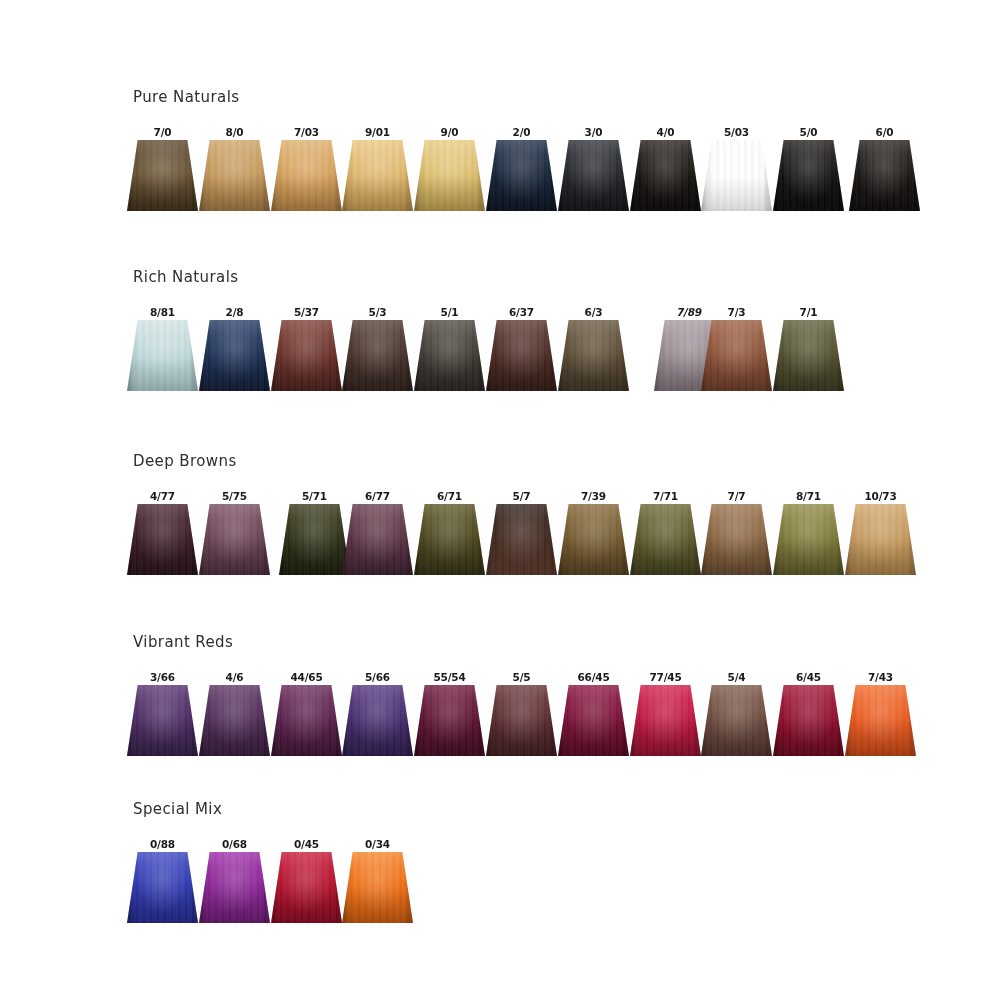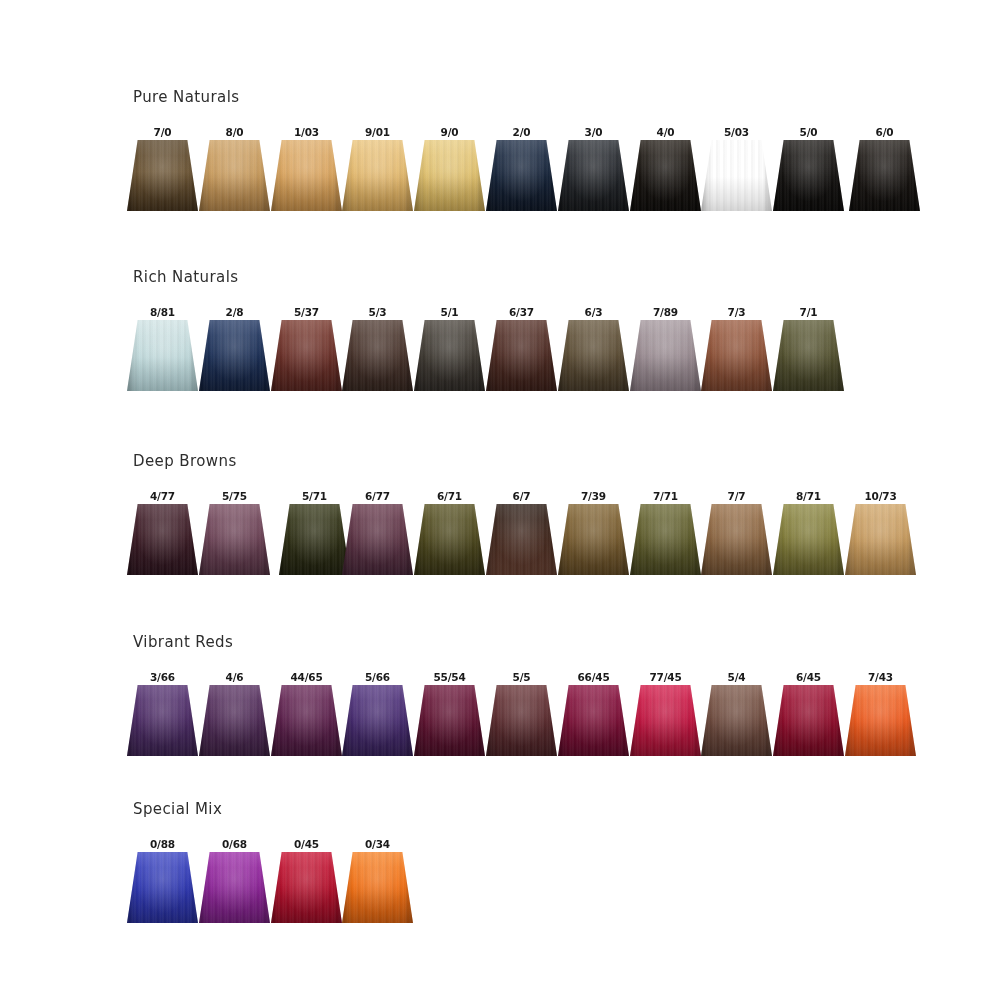--- a/index.html
+++ b/index.html
@@ -129,21 +129,21 @@
           <div class="swatch" style="left: 72px;">
             <div class="swatch-label">8/0</div>
             <div class="swatch-shape">
               <div class="swatch-base" style="background: linear-gradient(rgb(207, 163, 102) 0%, rgb(199, 154, 92) 45%, rgb(157, 116, 64) 100%);"></div>
               <div class="swatch-strands"></div>
               <div class="swatch-sheen"></div>
               <div class="swatch-shadow"></div>
             </div>
           </div>
           <div class="swatch" style="left: 144px;">
-            <div class="swatch-label">1/03</div>
+            <div class="swatch-label">7/03</div>
             <div class="swatch-shape">
               <div class="swatch-base" style="background: linear-gradient(rgb(224, 174, 107) 0%, rgb(217, 164, 95) 45%, rgb(176, 127, 64) 100%);"></div>
               <div class="swatch-strands"></div>
               <div class="swatch-sheen"></div>
               <div class="swatch-shadow"></div>
             </div>
           </div>
           <div class="swatch" style="left: 215px;">
             <div class="swatch-label">9/01</div>
             <div class="swatch-shape">
@@ -277,21 +277,21 @@
           </div>
           <div class="swatch" style="left: 431px;">
             <div class="swatch-label">6/3</div>
             <div class="swatch-shape">
               <div class="swatch-base" style="background: linear-gradient(rgb(102, 86, 60) 0%, rgb(91, 76, 52) 45%, rgb(61, 50, 34) 100%);"></div>
               <div class="swatch-strands"></div>
               <div class="swatch-sheen"></div>
               <div class="swatch-shadow"></div>
             </div>
           </div>
-          <div class="swatch" style="left: 503px;">
+          <div class="swatch" style="left: 527px; font-style: italic;">
             <div class="swatch-label">7/89</div>
             <div class="swatch-shape">
               <div class="swatch-base" style="background: linear-gradient(rgb(167, 154, 160) 0%, rgb(154, 140, 146) 45%, rgb(125, 112, 119) 100%);"></div>
               <div class="swatch-strands"></div>
               <div class="swatch-sheen"></div>
               <div class="swatch-shadow"></div>
             </div>
           </div>
           <div class="swatch" style="left: 574px;">
             <div class="swatch-label">7/3</div>
@@ -355,21 +355,21 @@
           <div class="swatch" style="left: 287px;">
             <div class="swatch-label">6/71</div>
             <div class="swatch-shape">
               <div class="swatch-base" style="background: linear-gradient(rgb(88, 82, 34) 0%, rgb(75, 70, 28) 45%, rgb(50, 47, 18) 100%);"></div>
               <div class="swatch-strands"></div>
               <div class="swatch-sheen"></div>
               <div class="swatch-shadow"></div>
             </div>
           </div>
           <div class="swatch" style="left: 359px;">
-            <div class="swatch-label">6/7</div>
+            <div class="swatch-label">5/7</div>
             <div class="swatch-shape">
               <div class="swatch-base" style="background: linear-gradient(rgb(42, 26, 18) 0%, rgb(64, 38, 28) 45%, rgb(90, 55, 42) 100%);"></div>
               <div class="swatch-strands"></div>
               <div class="swatch-sheen"></div>
               <div class="swatch-shadow"></div>
             </div>
           </div>
           <div class="swatch" style="left: 431px;">
             <div class="swatch-label">7/39</div>
             <div class="swatch-shape">

